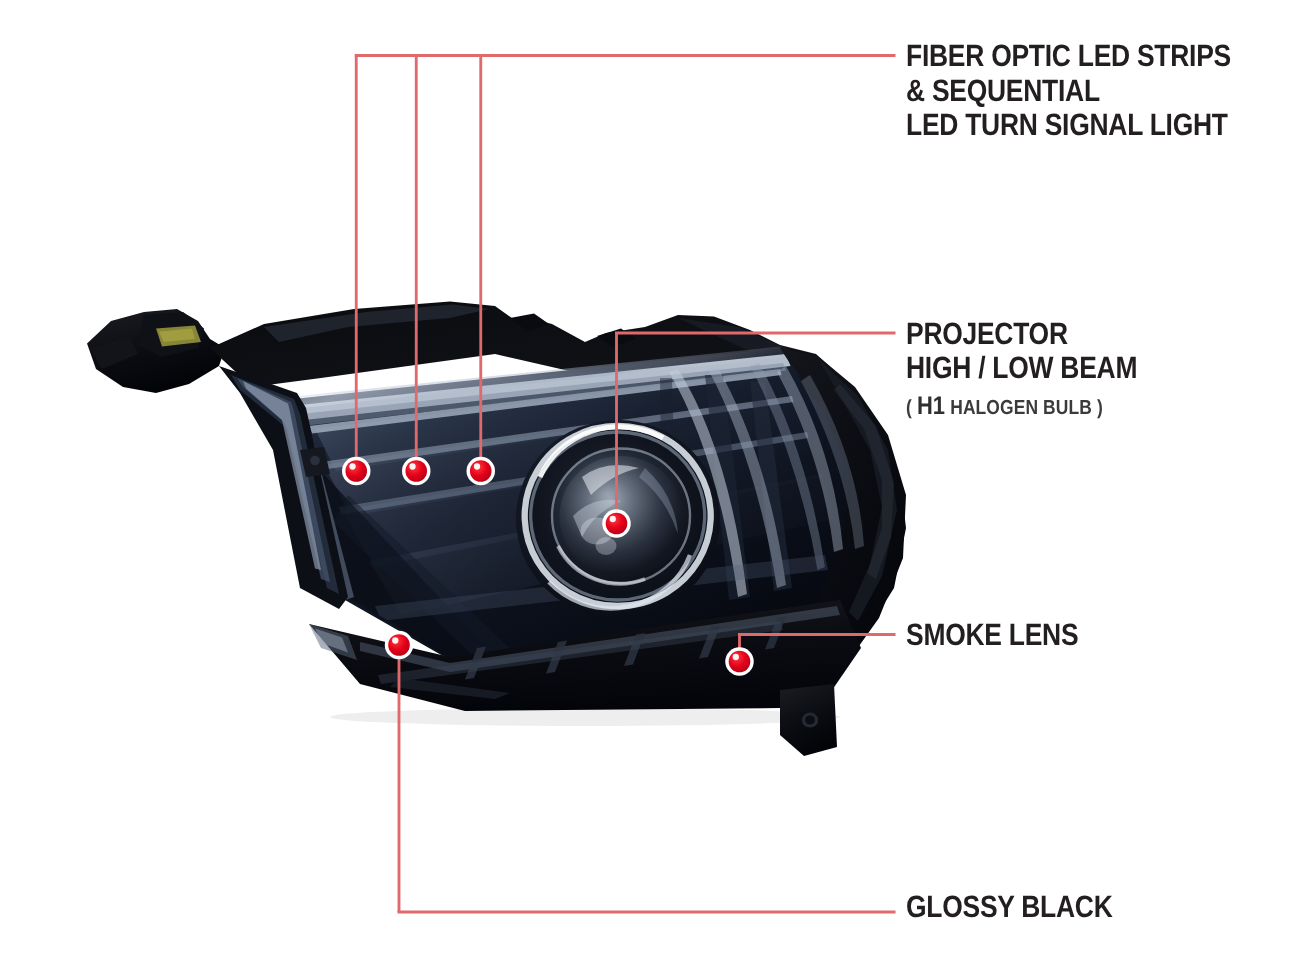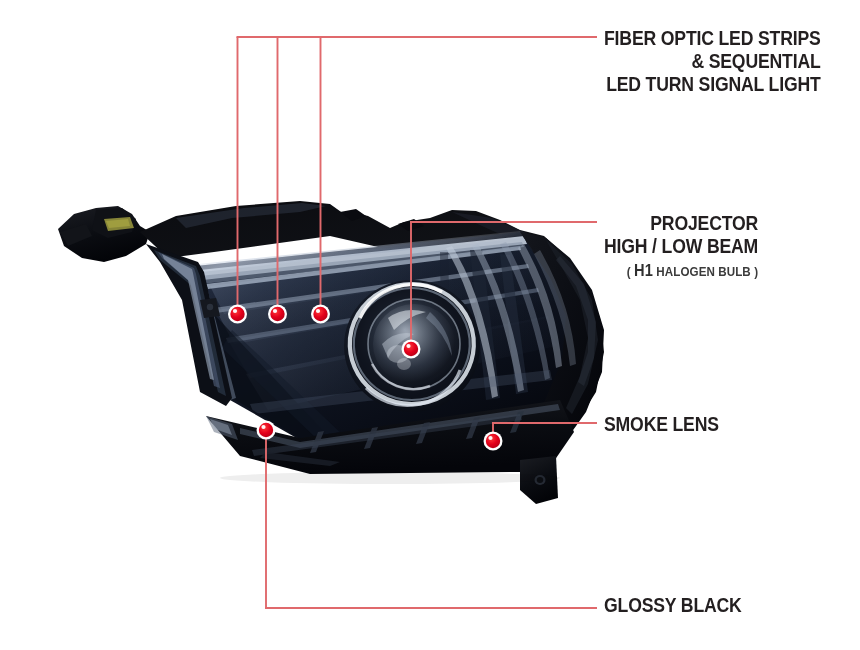--- a/index.html
+++ b/index.html
@@ -10,21 +10,20 @@
   }
   body {
     font-family: "Liberation Sans", sans-serif;
   }
   #stage {
     position: relative;
     width: 860px;
     height: 650px;
     background: #ffffff;
     overflow: hidden;
-    text-align: right;
   }
   #artwork {
     position: absolute;
     left: 0;
     top: 0;
     width: 860px;
     height: 650px;
   }
   .callout-label {
     position: absolute;

